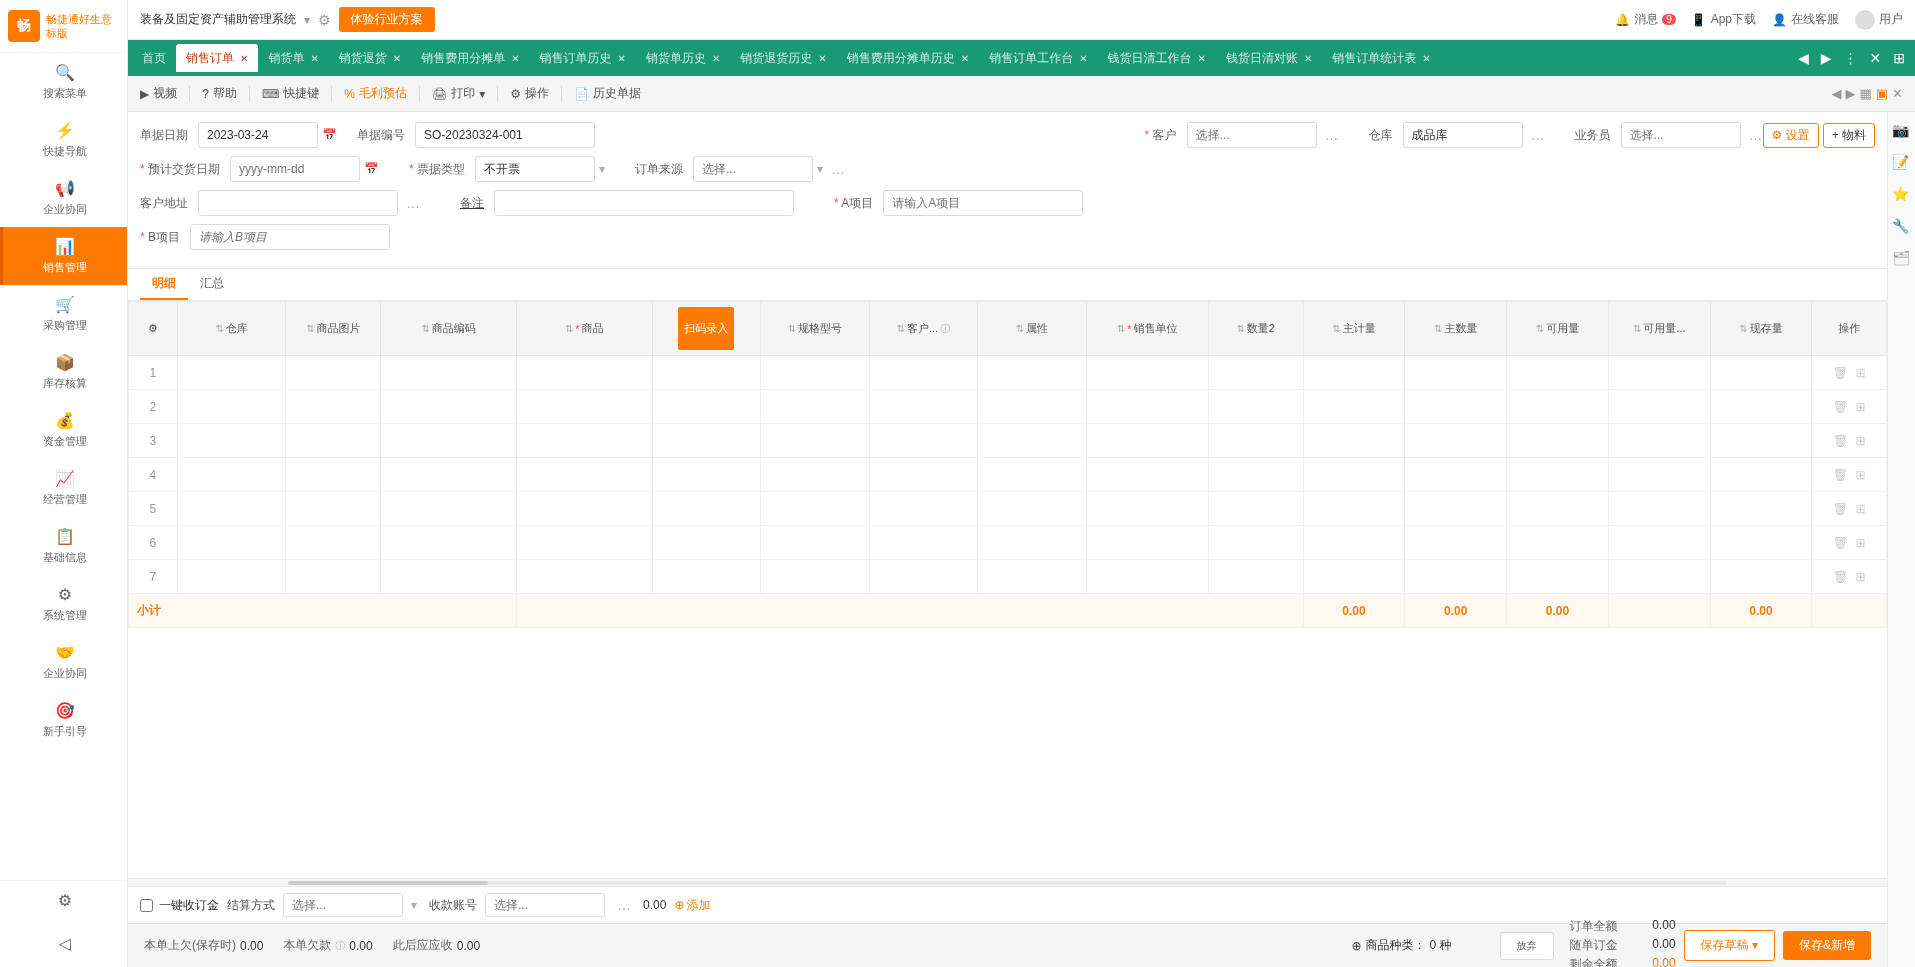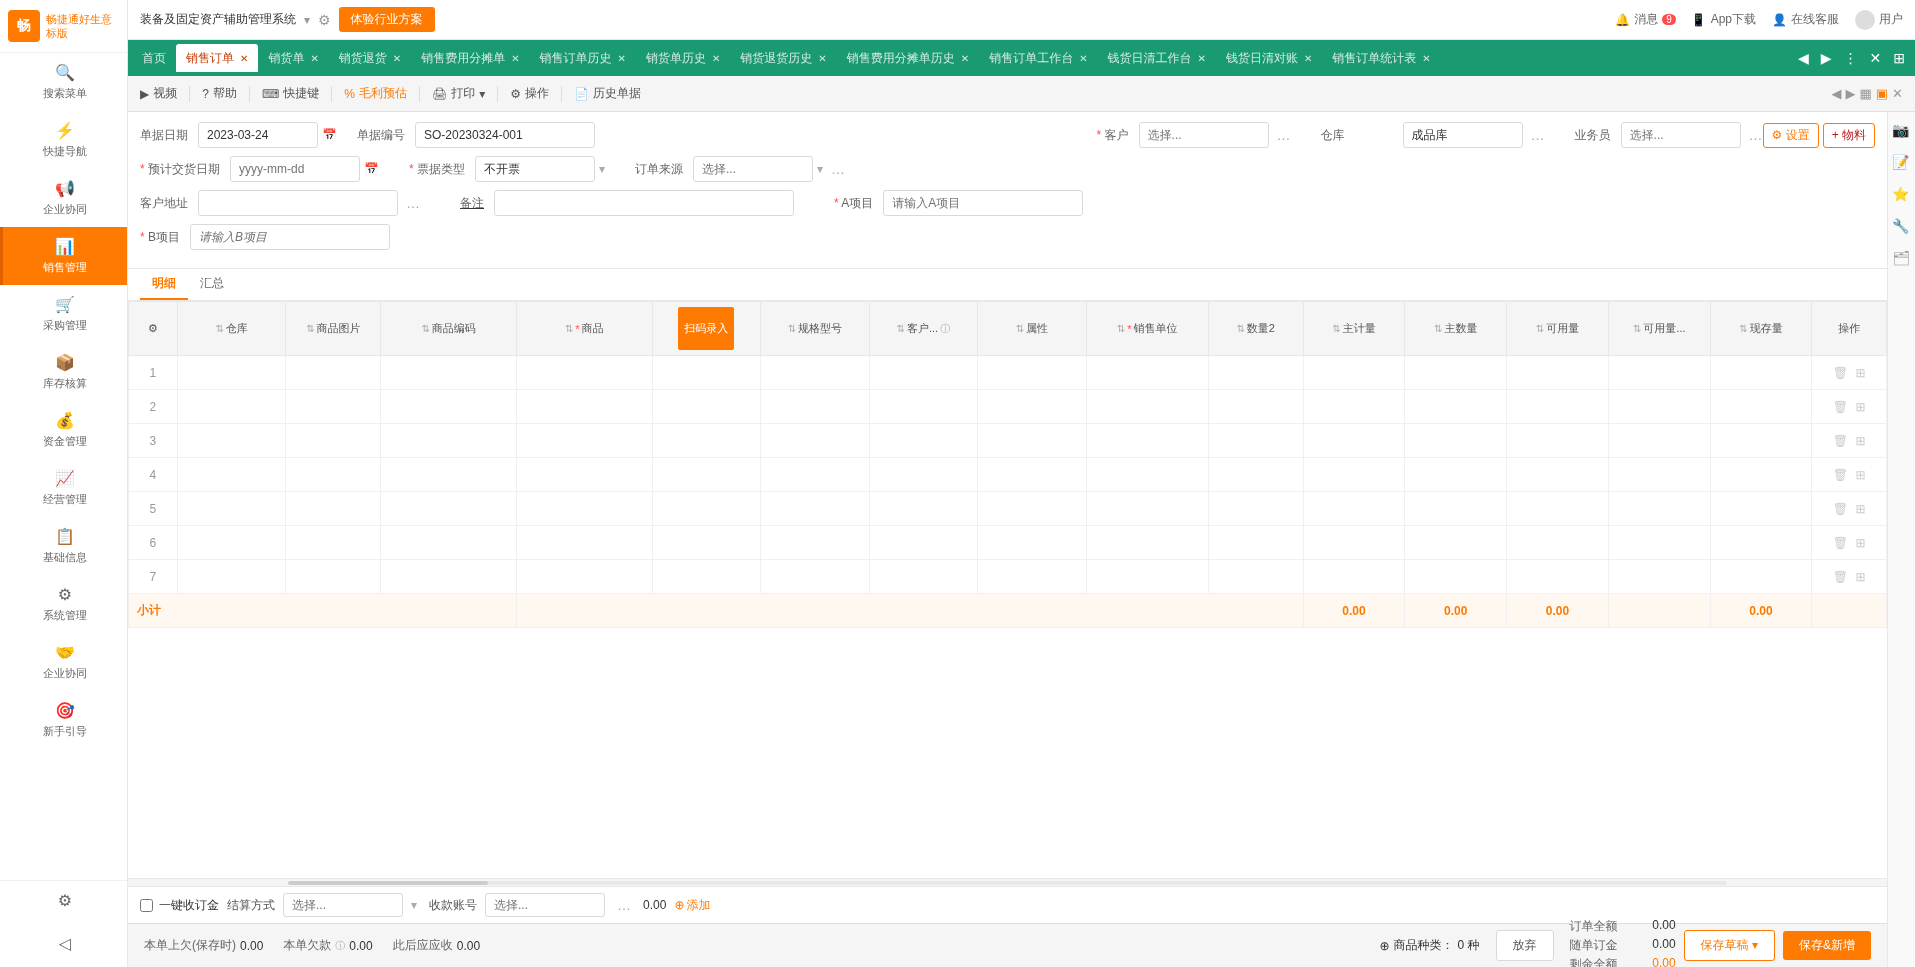--- a/index.html
+++ b/index.html
@@ -76,21 +76,21 @@
     .bottom-info-item { display: flex; align-items: center; gap: 4px; }
     .info-val { color: #333; }
 
     
     .footer { height: 44px; background: #f5f5f5; border-top: 1px solid #e0e0e0; display: flex; align-items: center; justify-content: space-between; padding: 0 16px; }
     .footer-left { display: flex; align-items: center; gap: 20px; font-size: 12px; color: #666; }
     .amount-summary { display: flex; flex-direction: column; align-items: flex-end; gap: 2px; font-size: 12px; }
     .amount-row { display: flex; gap: 8px; }
     .amount-label { color: #666; }
     .amount-val { color: #333; min-width: 50px; text-align: right; }
-    .btn-abandon { border: 1px solid #d9d9d9; background: #fff; padding: 6px 16px; border-radius: 3px; cursor: pointer; font-size: 12px; color: #555; }
+    .btn-abandon { border: 1px solid #d9d9d9; background: #fff; padding: 6px 16px; border-radius: 3px; cursor: pointer; font-size: 10px; color: #555; margin-left: 32px; }
     .btn-save-draft { border: 1px solid #ff7a00; background: #fff; color: #ff7a00; padding: 6px 16px; border-radius: 3px; cursor: pointer; font-size: 12px; }
     .btn-save-new { background: #ff7a00; color: white; border: none; padding: 6px 16px; border-radius: 3px; cursor: pointer; font-size: 12px; }
 
     
     .scroll-hint { height: 8px; background: #f5f5f5; border-top: 1px solid #e8e8e8; display: flex; align-items: center; padding: 0 160px 0 160px; }
     .scroll-track { flex: 1; height: 4px; background: #e8e8e8; border-radius: 2px; position: relative; }
     .scroll-thumb { width: 200px; height: 4px; background: #ccc; border-radius: 2px; }
 
     
     .right-panel { width: 28px; background: #f9f9f9; border-left: 1px solid #e8e8e8; display: flex; flex-direction: column; align-items: center; padding: 8px 0; gap: 12px; }
@@ -334,32 +334,32 @@
             </div>
             <div style="flex:1;"></div>
             <div class="form-field" style="flex:0 0 auto;gap:4px;">
               <span class="form-label"><span class="required">*</span> <span>客户</span></span>
               <input class="form-input placeholder" placeholder="选择..." style="width: 130px;">
               <span class="more-btn">…</span>
             </div>
             <div style="width:30px;"></div>
             <div class="form-field" style="flex:0 0 auto;gap:4px;">
               <span class="form-label">仓库</span>
-              <input class="form-input" value="成品库" style="width: 100px; margin-left: 48px;">
+              <input class="form-input" value="成品库" style="width: 100px;">
               <span class="more-btn">…</span>
             </div>
             <div style="width:30px;"></div>
             <div class="form-field" style="flex:0 0 auto;gap:4px;">
               <span class="form-label">业务员</span>
               <input class="form-input placeholder" placeholder="选择..." style="width: 120px;">
               <span class="more-btn">…</span>
             </div>
             <div style="margin-left:auto;display:flex;gap:4px;">
               <button style="border:1px solid #ff7a00;color:#ff7a00;background:#fff;padding:3px 8px;border-radius:3px;cursor:pointer;font-size:12px;">⚙ <span>设置</span></button>
-              <button style="border:1px solid #ff7a00;color:#b91c1c;background:#fff;padding:3px 8px;border-radius:3px;cursor:pointer;font-size:12px;">+ <span>物料</span></button>
+              <button style="border:1px solid #ff7a00;color:#404040;background:#fff;padding:3px 8px;border-radius:3px;cursor:pointer;font-size:12px;">+ <span>物料</span></button>
             </div>
           </div>
 
           <div class="form-row">
             <div class="form-field" style="flex:0 0 auto;gap:4px;">
               <span class="form-label"><span class="required">*</span> <span>预计交货日期</span></span>
               <input class="form-input placeholder" placeholder="yyyy-mm-dd" style="width: 130px;">
               <span style="cursor:pointer;color:#aaa;">📅</span>
             </div>
             <div style="width:30px;"></div>

